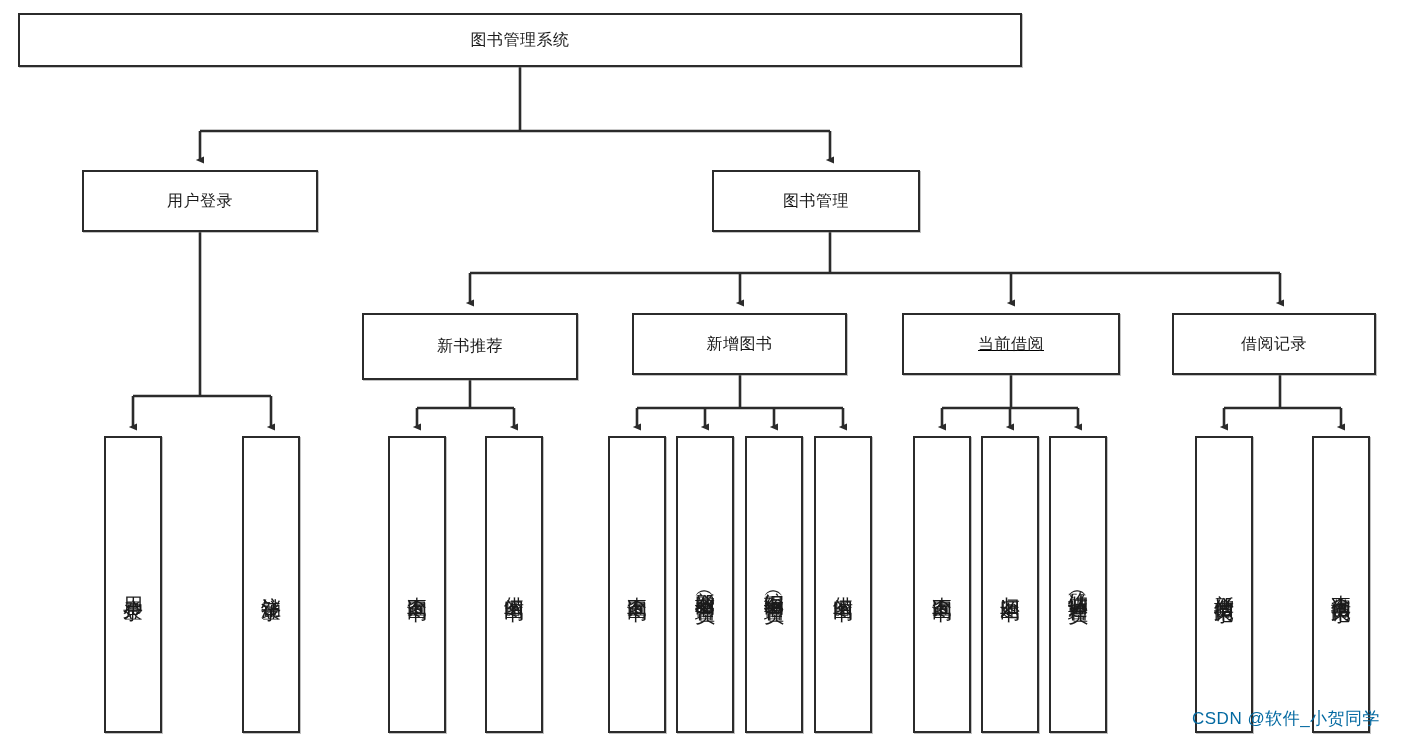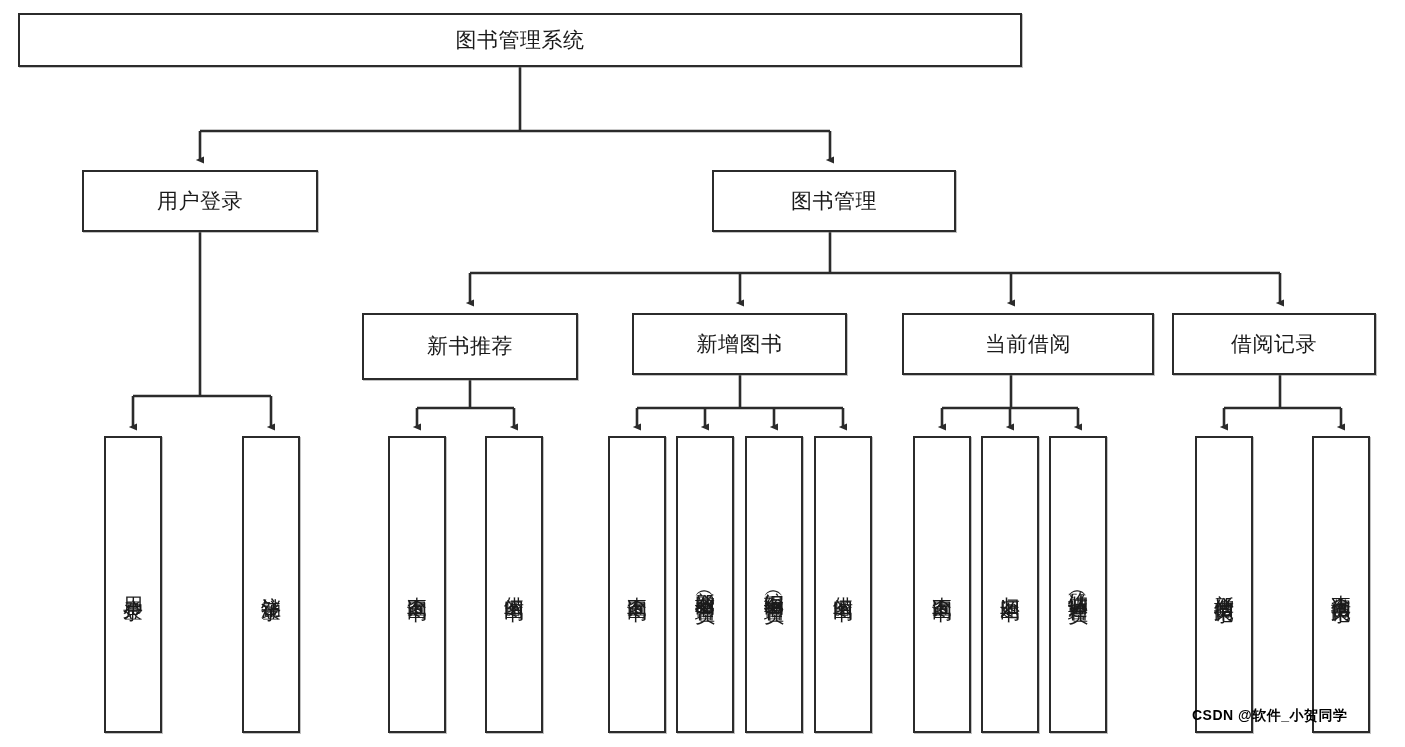--- a/index.html
+++ b/index.html
@@ -28,21 +28,21 @@
     position: absolute;
     box-sizing: border-box;
     border: 2px solid #2b2b2b;
     background: #ffffff;
     display: flex;
     align-items: center;
     justify-content: center;
     box-shadow: 1px 1px 0 rgba(120,120,120,0.45);
   }
   .node-label {
-    font-size: 21px;
+    font-size: 16px;
     color: #1a1a1a;
     line-height: 1.15;
     letter-spacing: 0.5px;
     white-space: nowrap;
   }
   .leaf-box {
     position: absolute;
     box-sizing: border-box;
     border: 2px solid #2b2b2b;
     background: #ffffff;
@@ -55,25 +55,24 @@
     writing-mode: vertical-rl;
     text-orientation: upright;
     font-size: 20px;
     color: #1a1a1a;
     line-height: 1.35;
     letter-spacing: 2px;
     white-space: nowrap;
   }
   .watermark {
     position: absolute;
-    font-size: 14px;
-    color: #000000;
+    font-size: 17px;
+    color: #0369a1;
     white-space: nowrap;
     letter-spacing: 0.5px;
-    font-weight: bold;
   }
 </style>
 </head>
 <body>
 
 <div id="canvas">
 
   <svg id="diagram-svg" viewBox="0 0 1405 747">
     <defs>
       <marker id="arrowhead" markerWidth="9" markerHeight="9" refX="4.2" refY="4.4" orient="auto" markerUnits="userSpaceOnUse">
@@ -136,31 +135,31 @@
     </g>
   </svg>
 
   <div class="node-box" style="left:18px; top:13px; width:1004px; height:54px;">
     <span class="node-label">图书管理系统</span>
   </div>
 
   <div class="node-box" style="left:82px; top:170px; width:236px; height:62px;">
     <span class="node-label">用户登录</span>
   </div>
-  <div class="node-box" style="left:712px; top:170px; width:244px; height:62px;">
+  <div class="node-box" style="left:712px; top:170px; width:208px; height:62px;">
     <span class="node-label">图书管理</span>
   </div>
 
   <div class="node-box" style="left:362px; top:313px; width:216px; height:67px;">
     <span class="node-label">新书推荐</span>
   </div>
   <div class="node-box" style="left:632px; top:313px; width:215px; height:62px;">
     <span class="node-label">新增图书</span>
   </div>
-  <div class="node-box" style="left:902px; top:313px; width:252px; height:62px;">
+  <div class="node-box" style="left:902px; top:313px; width:218px; height:62px;text-decoration:underline;">
     <span class="node-label">当前借阅</span>
   </div>
   <div class="node-box" style="left:1172px; top:313px; width:204px; height:62px;">
     <span class="node-label">借阅记录</span>
   </div>
 
   <div class="leaf-box" style="left:104px; top:436px; width:58px; height:297px;">
     <span class="leaf-label">用户登录</span>
   </div>
   <div class="leaf-box" style="left:242px; top:436px; width:58px; height:297px;">

